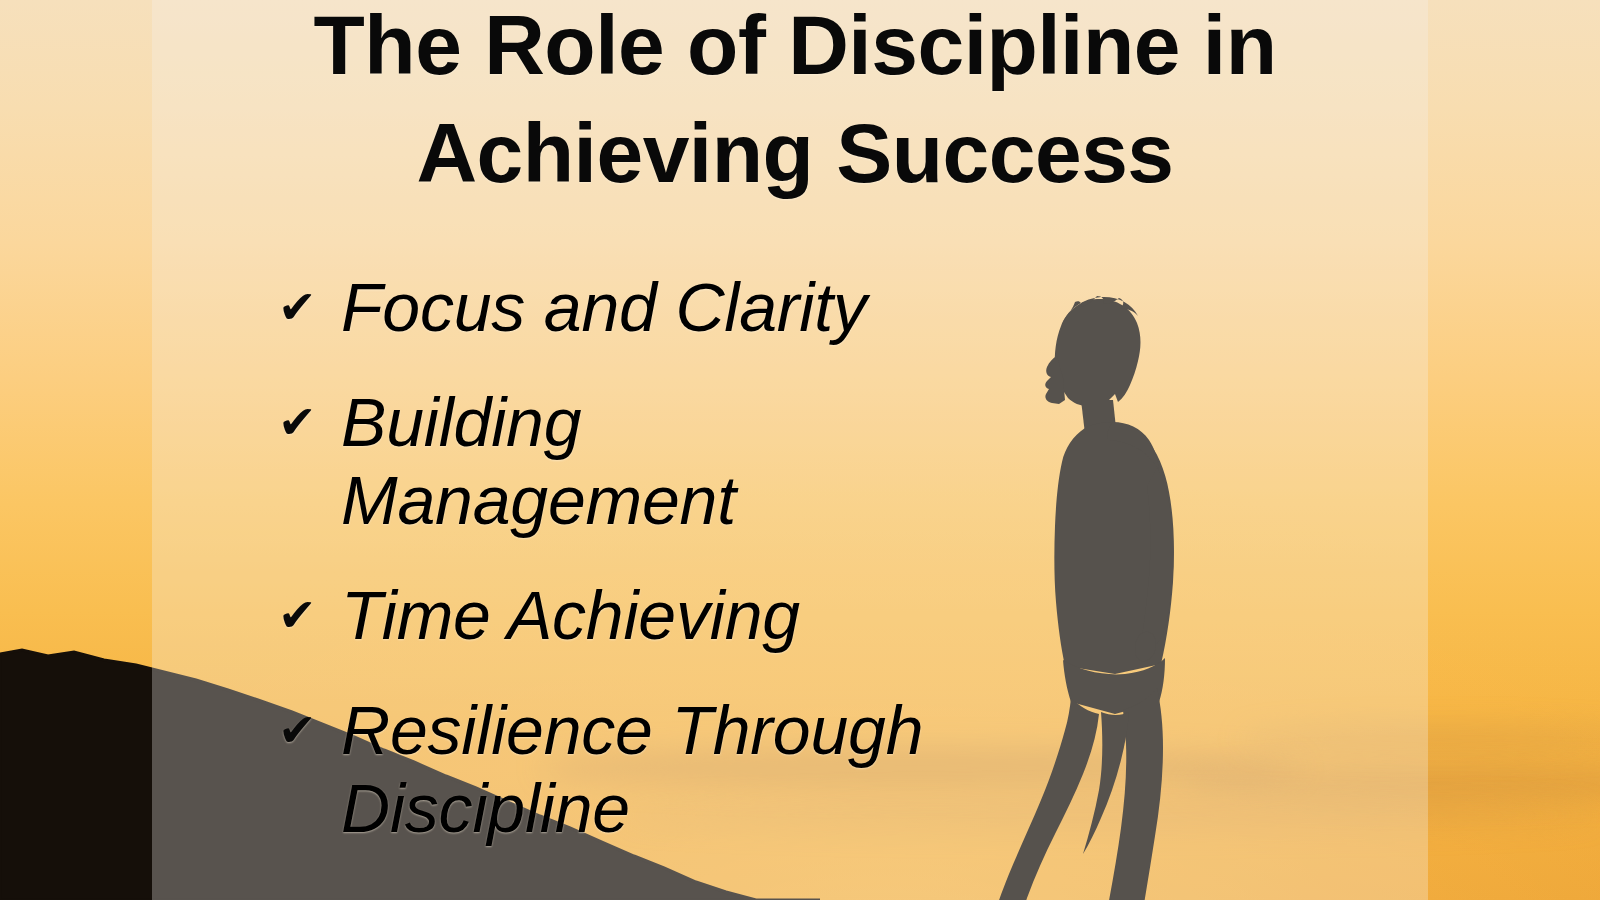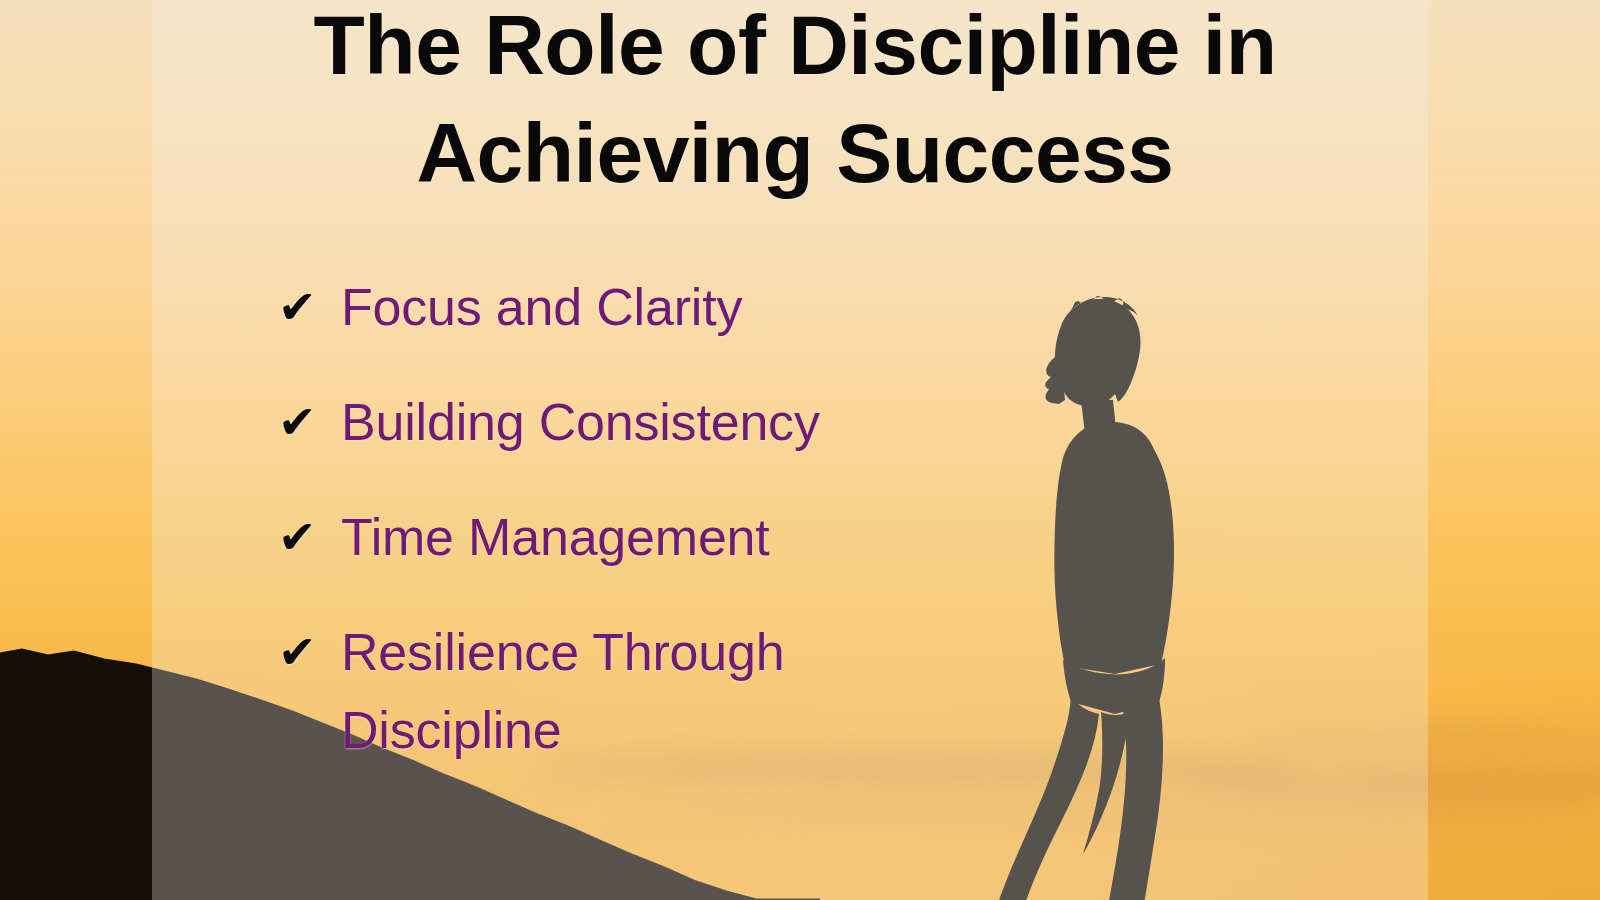--- a/index.html
+++ b/index.html
@@ -156,26 +156,27 @@
     font-size: 46px;
     line-height: 78px;
     color: #090909;
     font-weight: 700;
     text-align: left;
     text-shadow: 0 1px 2px rgba(255,245,225,0.5);
   }
 
   .bullet-label {
     flex: 1 1 auto;
-    font-size: 52px;
+    font-size: 68px;
     line-height: 78px;
-    color: #701a75;
+    color: #000000;
     font-weight: 400;
     letter-spacing: -0.2px;
     text-shadow: 0 1px 2px rgba(255,245,225,0.5);
+    font-style: italic;
   }
 </style>
 </head>
 <body>
 
 <div id="slide">
 
   <div class="sky"></div>
   <div class="sun-glow"></div>
 
@@ -292,26 +293,26 @@
 
     <ul class="bullets">
 
       <li class="bullet">
         <span class="check-icon">✔</span>
         <span class="bullet-label">Focus and Clarity</span>
       </li>
 
       <li class="bullet">
         <span class="check-icon">✔</span>
-        <span class="bullet-label">Building Consistency</span>
+        <span class="bullet-label">Building Management</span>
       </li>
 
       <li class="bullet">
         <span class="check-icon">✔</span>
-        <span class="bullet-label">Time Management</span>
+        <span class="bullet-label">Time Achieving</span>
       </li>
 
       <li class="bullet">
         <span class="check-icon">✔</span>
         <span class="bullet-label">Resilience Through Discipline</span>
       </li>
 
     </ul>
   </div>
 

